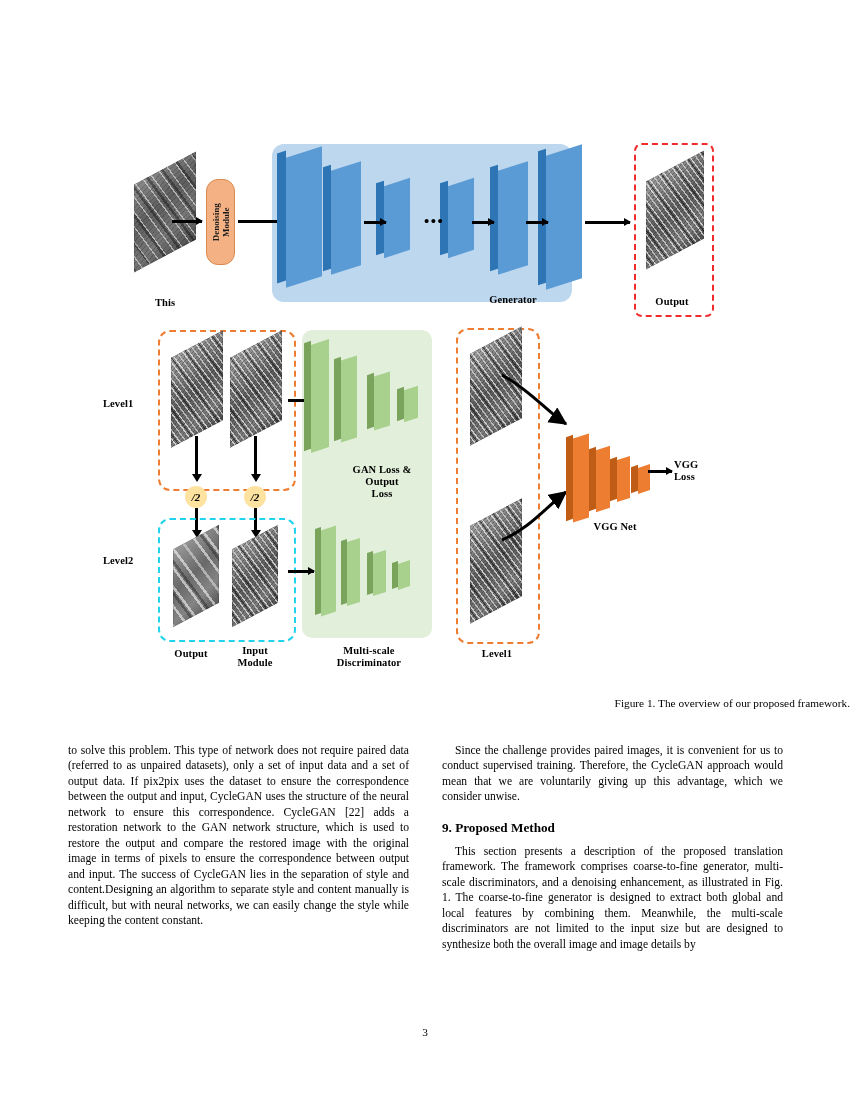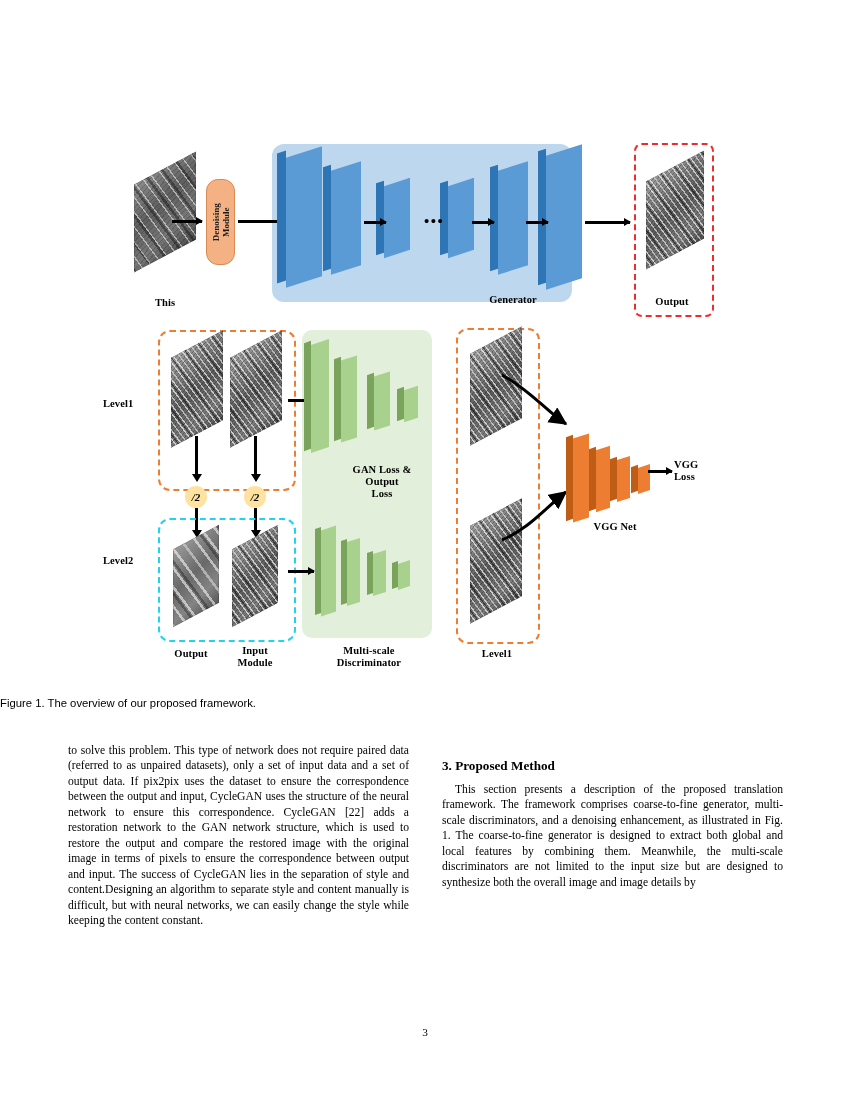--- a/index.html
+++ b/index.html
@@ -147,23 +147,23 @@
     position: absolute;
     font-size: 15px; font-weight: bold; letter-spacing: 1.5px;
     color: #000; line-height: 1;
     font-family: "Liberation Serif", serif;
   }
 
   
   #caption {
     position: absolute;
     left: 0; top: 697px; width: 850px;
-    text-align: left;
+    text-align: right;
     font-size: 11.3px;
-    font-family: Liberation Sans, sans-serif;
+    font-family: Liberation Serif, serif;
     color: #000;
   }
 
   #columns {
     position: absolute;
     left: 68px; top: 743px;
     width: 716px;
     display: flex;
     gap: 33px;
   }
@@ -372,18 +372,19 @@
 
 </div>
 
 <div id="caption">Figure 1. The overview of our proposed framework.</div>
 
 <div id="columns">
   <div class="col">
     <p>to solve this problem. This type of network does not require paired data (referred to as unpaired datasets), only a set of input data and a set of output data. If pix2pix uses the dataset to ensure the correspondence between the output and input, CycleGAN uses the structure of the neural network to ensure this correspondence. CycleGAN [22] adds a restoration network to the GAN network structure, which is used to restore the output and compare the restored image with the original image in terms of pixels to ensure the correspondence between output and input. The success of CycleGAN lies in the separation of style and content.Designing an algorithm to separate style and content manually is difficult, but with neural networks, we can easily change the style while keeping the content constant.</p>
   </div>
   <div class="col">
-    <h2>3. Proposed Method</h2>
+    <p class="indent">Since the challenge provides paired images, it is convenient for us to conduct supervised training. Therefore, the CycleGAN approach would mean that we are voluntarily giving up this advantage, which we consider unwise.</p>
+    <h2>9. Proposed Method</h2>
     <p class="indent">This section presents a description of the proposed translation framework. The framework comprises coarse-to-fine generator, multi-scale discriminators, and a denoising enhancement, as illustrated in Fig. 1. The coarse-to-fine generator is designed to extract both global and local features by combining them. Meanwhile, the multi-scale discriminators are not limited to the input size but are designed to synthesize both the overall image and image details by</p>
   </div>
 </div>
 
 <div id="pagenum">3</div>
 
 </body></html>

